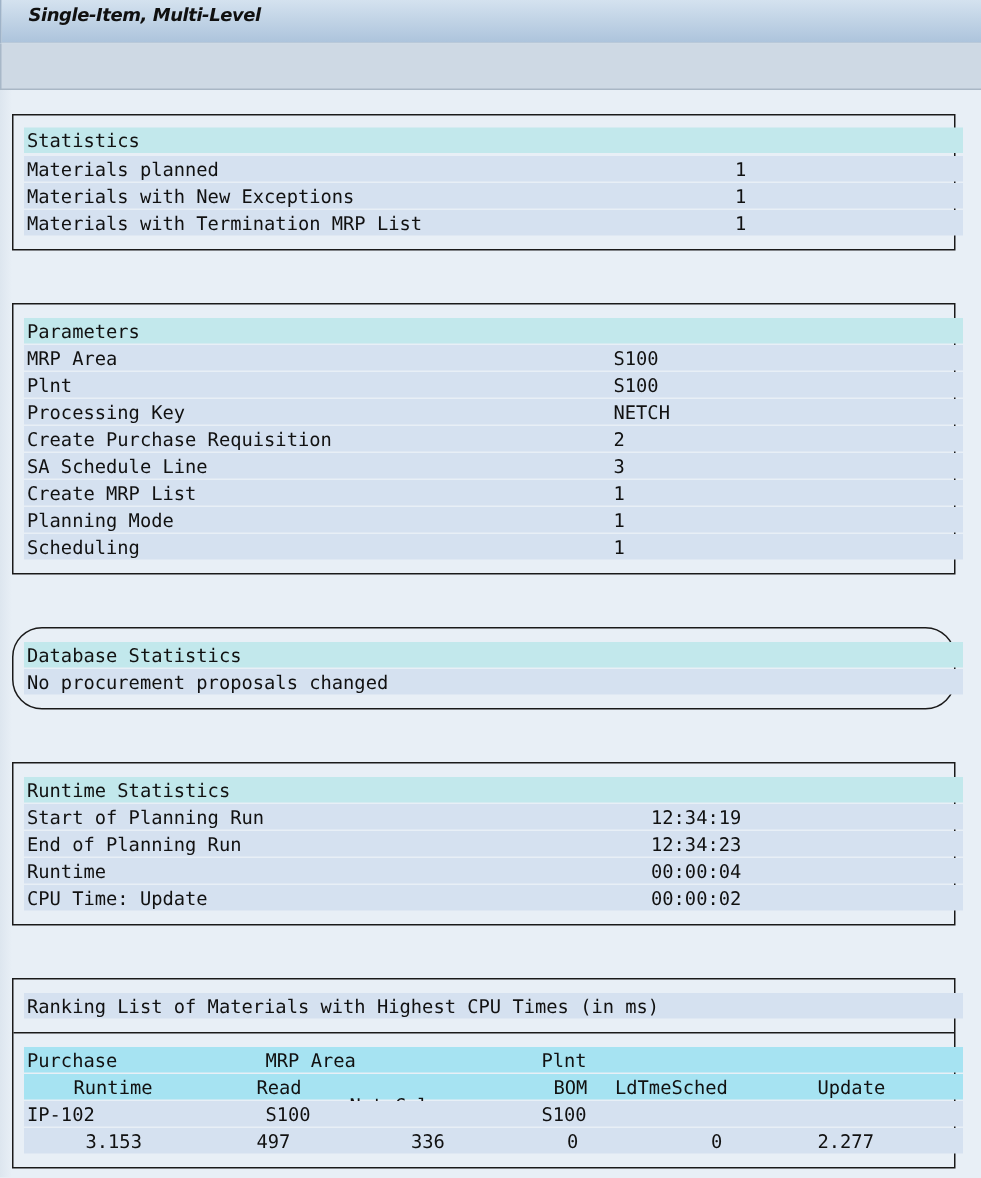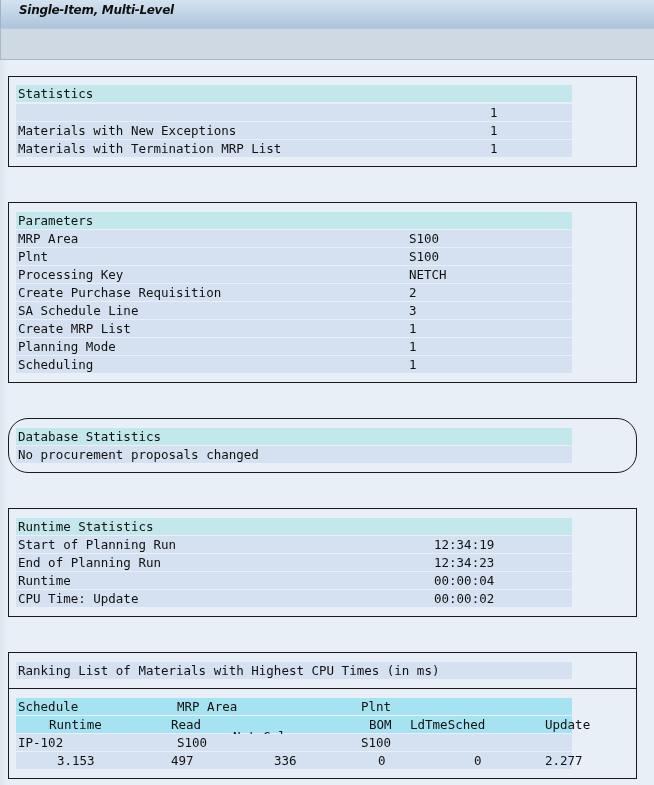--- a/index.html
+++ b/index.html
@@ -32,21 +32,21 @@
   .leftshade {
     position: absolute; left: 0; top: 60px; width: 8px; height: 725px;
     background: linear-gradient(to right, #dde6ef, #e8eff6);
   }
   .box {
     position: absolute; left: 8px; width: 629px;
     border: 1px solid #1a1a1a;
     background: #e8eff6;
   }
   .row {
-    position: absolute; left: 7px; width: 556px; height: 17px;
+    position: absolute; left: 7px; width: 626px; height: 17px;
     background: #d5e1f0;
     line-height: 17px;
     white-space: pre;
   }
   .row.head { background: #c2e8ec; }
   .row.colhead { background: #a6e3f2; }
   .row .lbl { position: absolute; left: 2px; top: 0; }
   .row .val { position: absolute; top: 0; }
   .sep { position: absolute; left: 0; width: 627px; height: 1px; background: #1a1a1a; }
   .cell { position: absolute; top: 0; }
@@ -58,20 +58,21 @@
   <span class="title">Single-Item, Multi-Level</span>
 </div>
 <div class="toolbar"></div>
 <div class="leftshade"></div>
 
 <div class="box" style="top:76px;height:91px;">
   <div class="row head" style="top:8px;">
     <span class="lbl">Statistics</span>
   </div>
   <div class="row" style="top:27px;">
+    <span class="lbl">Materials planned</span>
     <span class="val" style="left:474px;">1</span>
   </div>
   <div class="row" style="top:45px;">
     <span class="lbl">Materials with New Exceptions</span>
     <span class="val" style="left:474px;">1</span>
   </div>
   <div class="row" style="top:63px;">
     <span class="lbl">Materials with Termination MRP List</span>
     <span class="val" style="left:474px;">1</span>
   </div>
@@ -145,21 +146,21 @@
     <span class="val" style="left:418px;">00:00:02</span>
   </div>
 </div>
 
 <div class="box" style="top:652px;height:127px;">
   <div class="row" style="top:9px;">
     <span class="lbl">Ranking List of Materials with Highest CPU Times (in ms)</span>
   </div>
   <div class="sep" style="top:35px;"></div>
   <div class="row colhead" style="top:45px;">
-    <span class="cell" style="left:2px;">Schedule</span>
+    <span class="cell" style="left:2px;">Purchase</span>
     <span class="cell" style="left:161px;">MRP Area</span>
     <span class="cell" style="left:345px;">Plnt</span>
   </div>
   <div class="row colhead" style="top:63px;">
     <span class="cell" style="left:33px;">Runtime</span>
     <span class="cell" style="left:155px;">Read</span>
     <span class="cell" style="left:217px;margin-top:12px;">Net Calc.</span>
     <span class="cell" style="left:353px;">BOM</span>
     <span class="cell" style="left:394px;">LdTmeSched</span>
     <span class="cell" style="left:529px;">Update</span>

